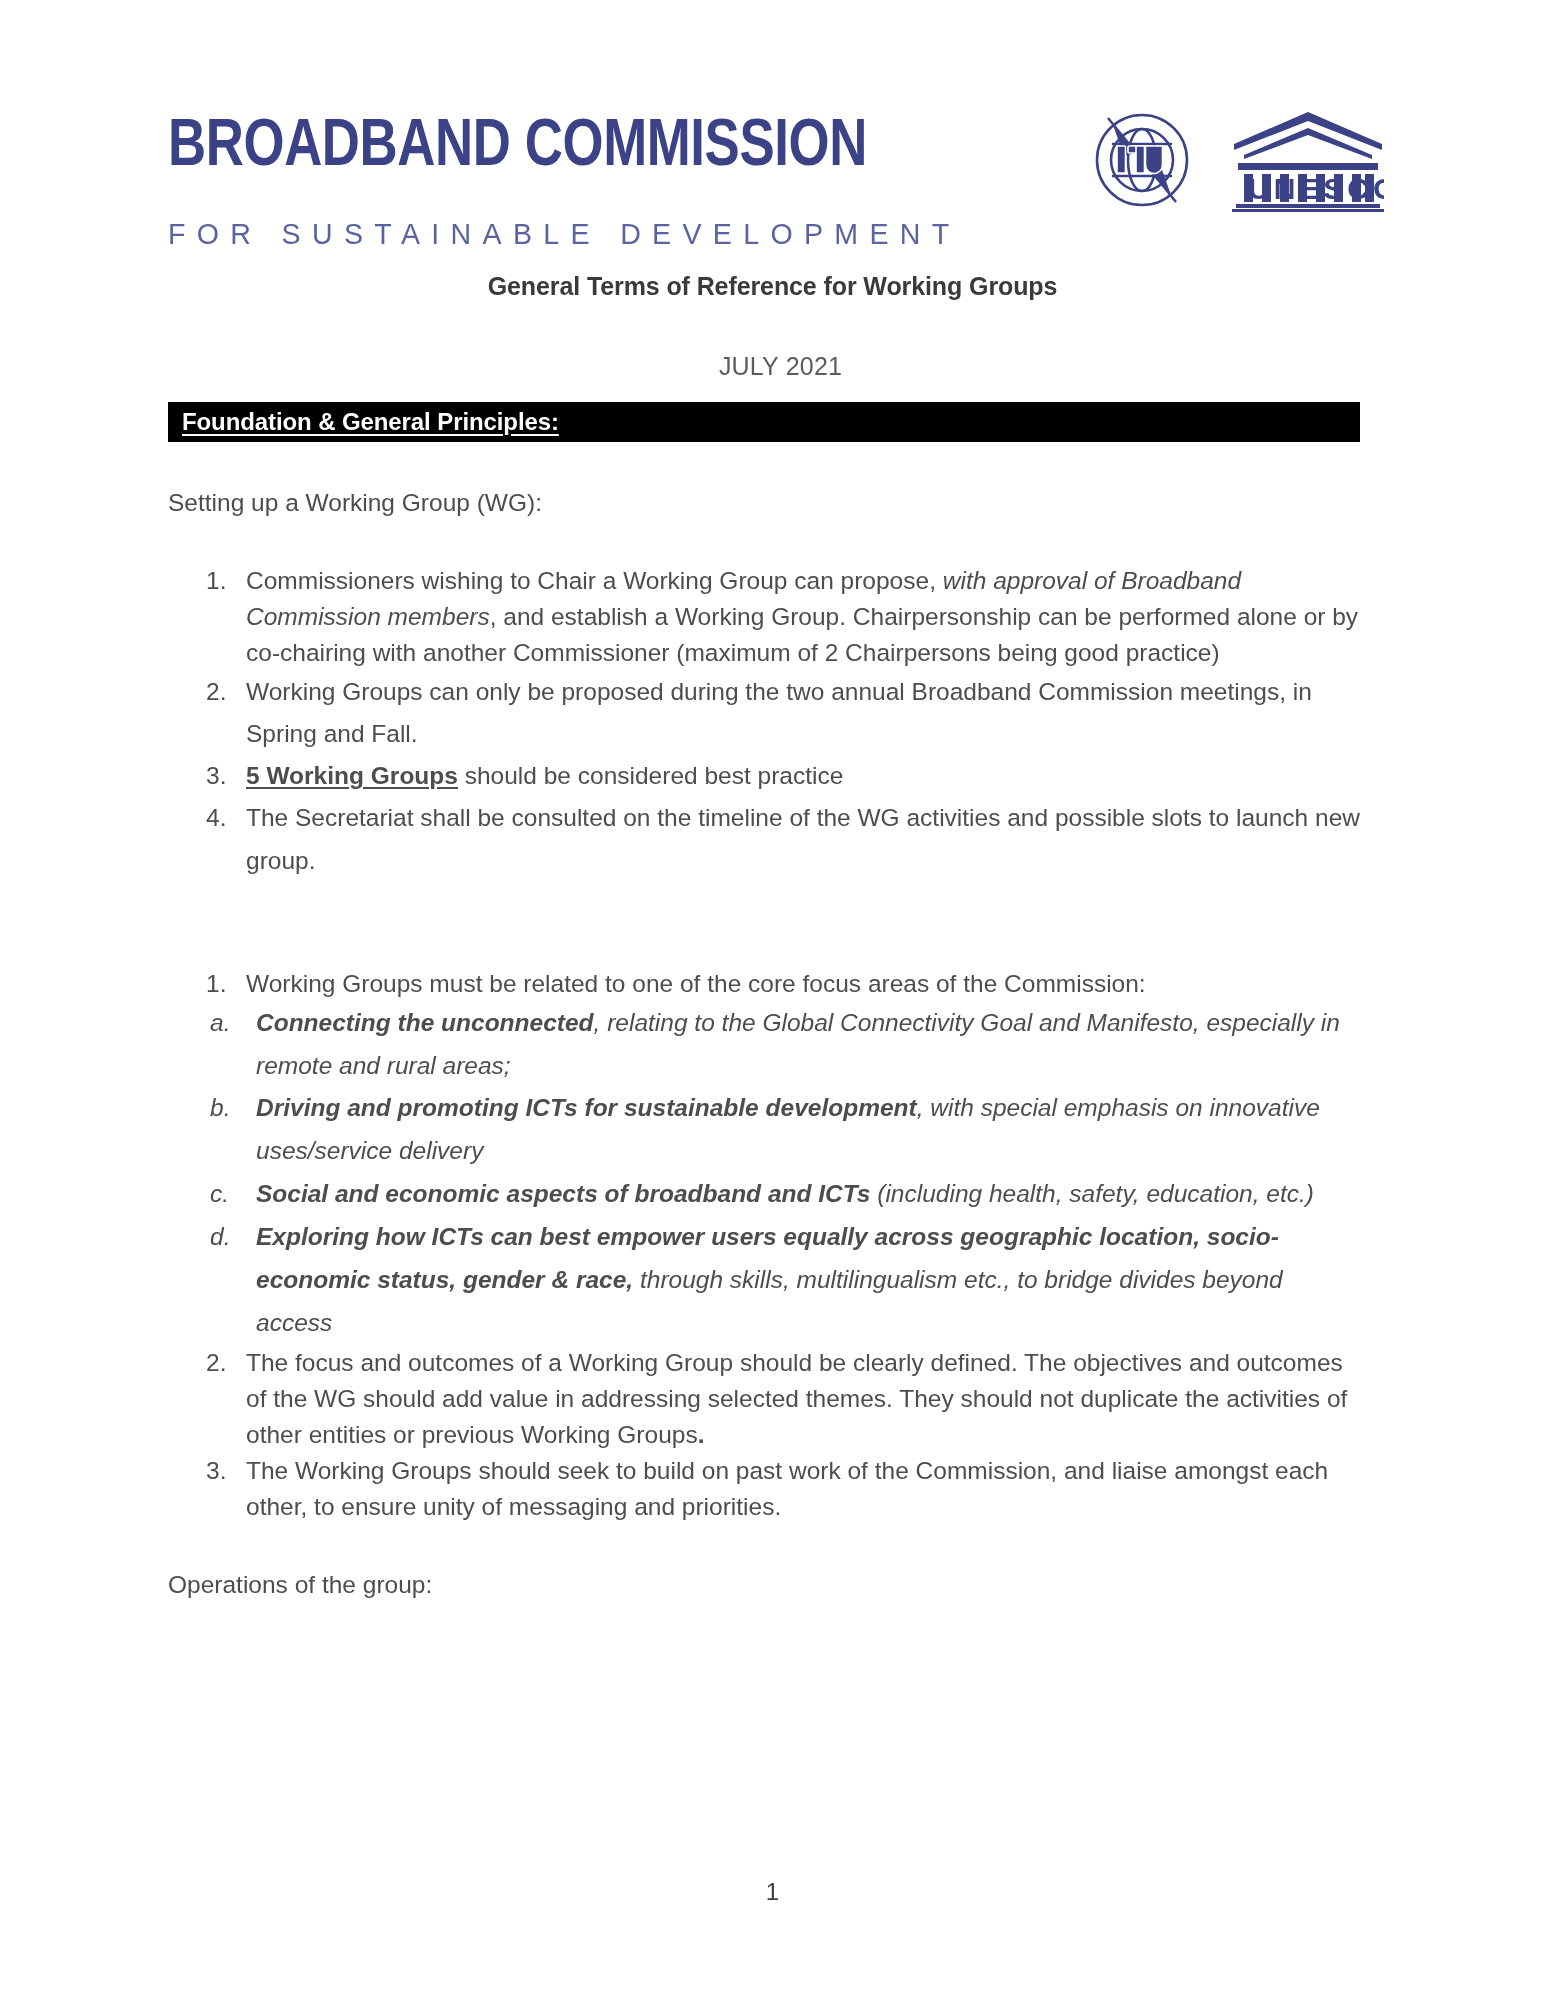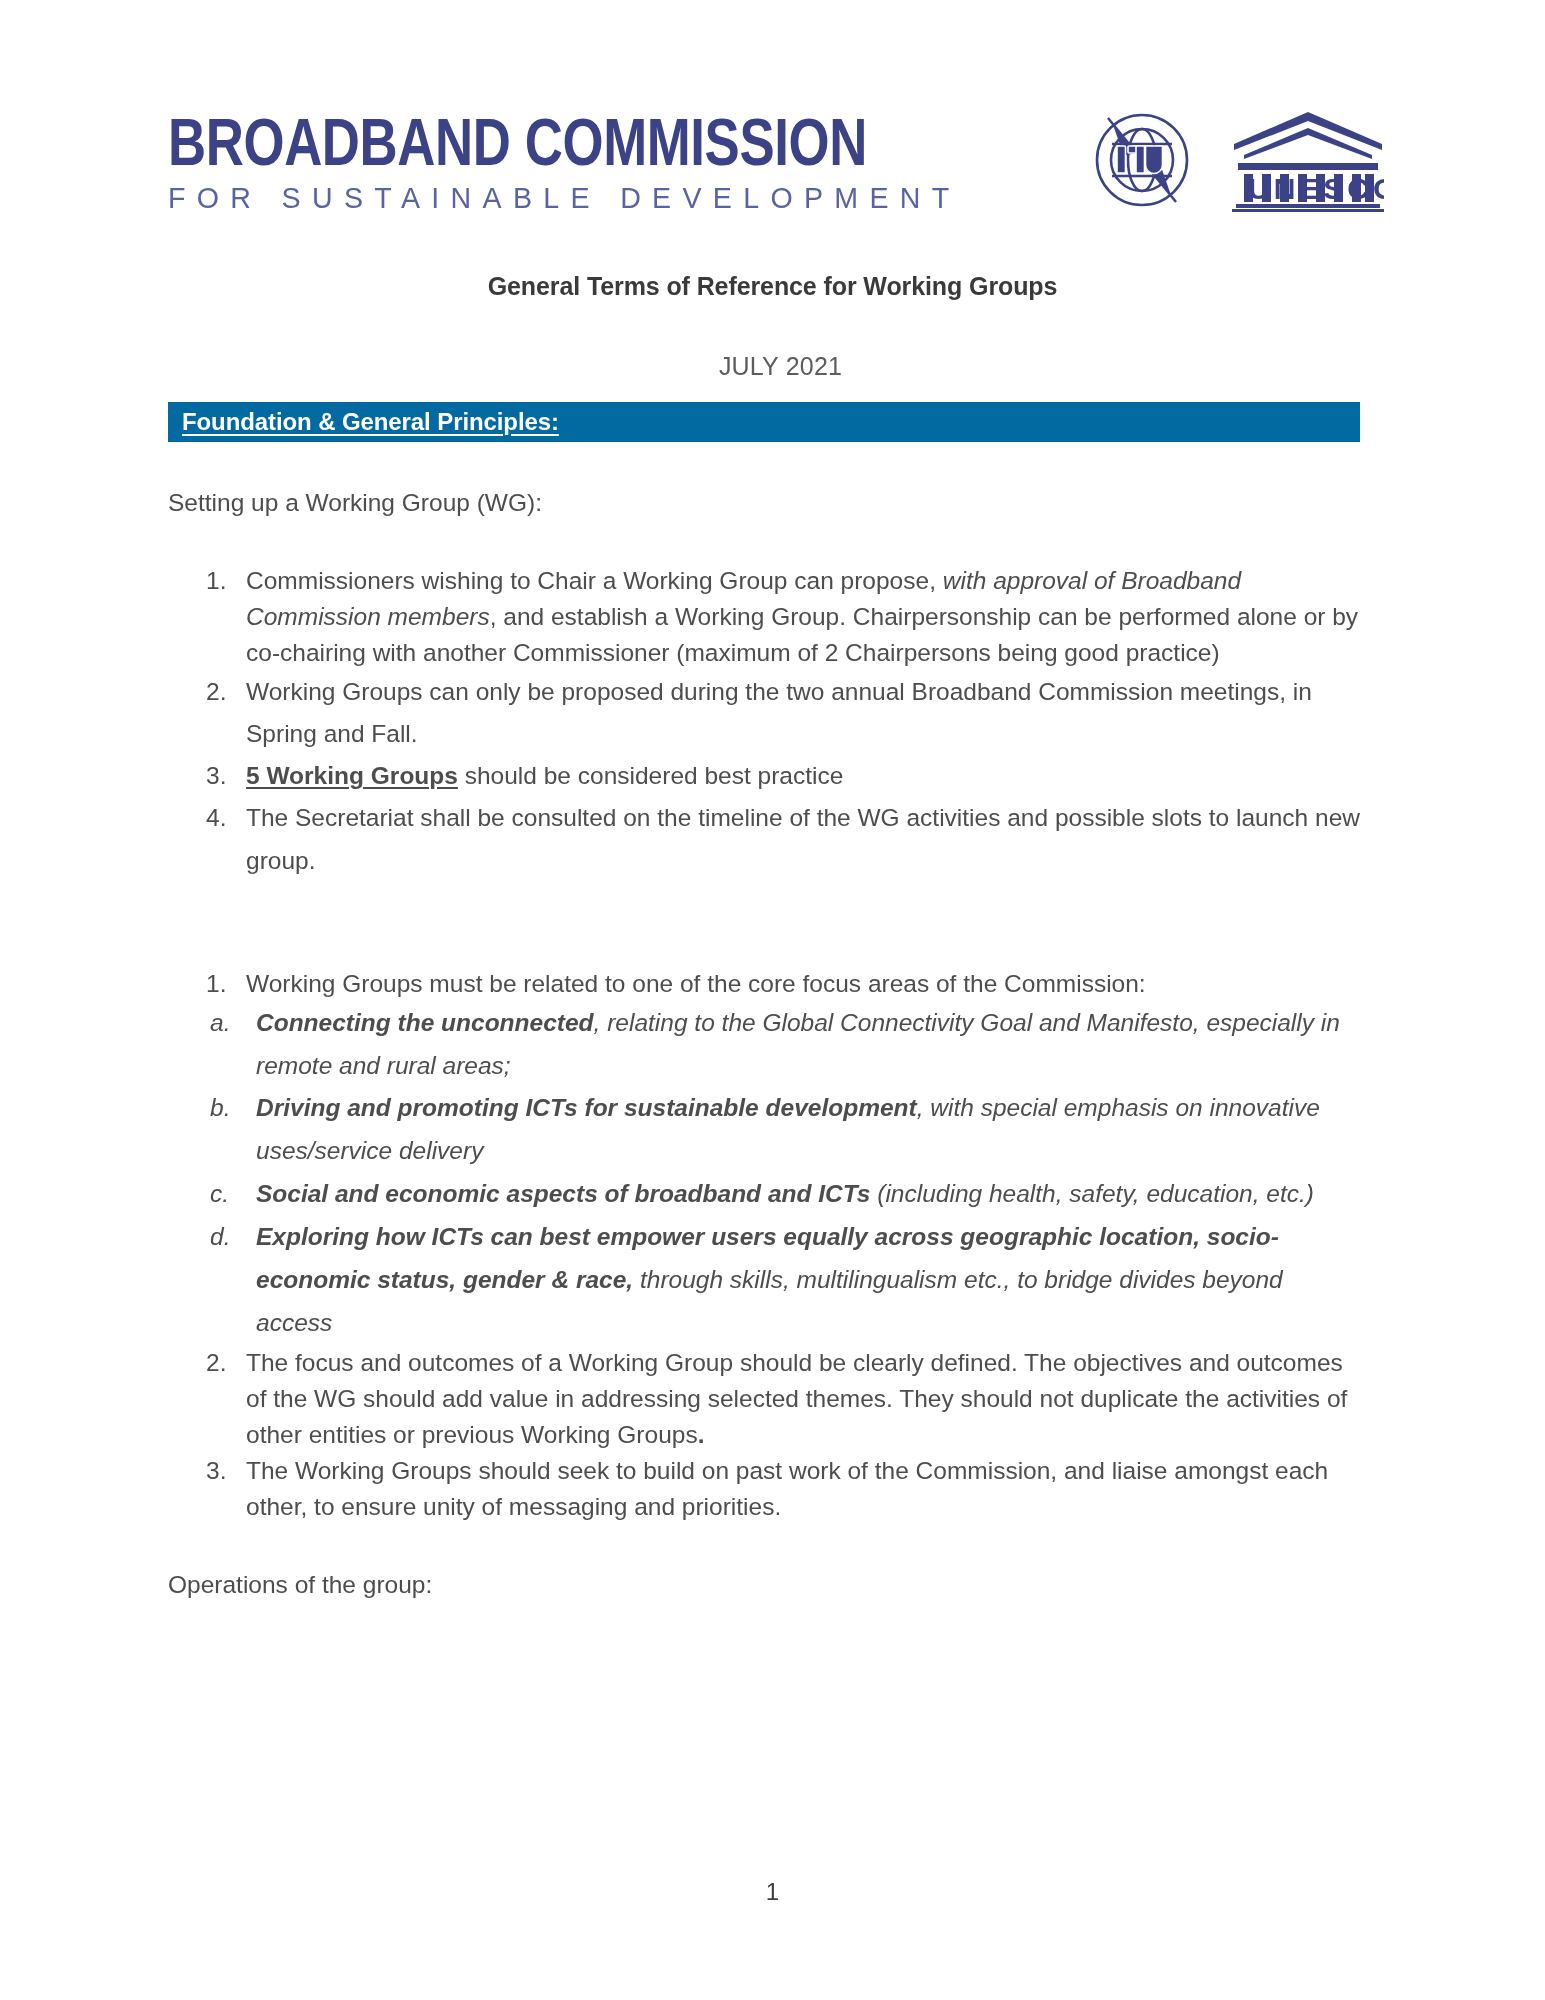--- a/index.html
+++ b/index.html
@@ -31,20 +31,21 @@
     height: 150px;
     display: flex;
     align-items: flex-start;
     justify-content: flex-start;
   }
   .brand {
     display: flex;
     flex-direction: column;
     align-items: flex-start;
     padding-top: 14px;
+    gap: 36px;
   }
   .brand-main {
     font-family: "Liberation Sans", sans-serif;
     font-weight: 700;
     font-size: 66px;
     line-height: 0.98;
     letter-spacing: -0.5px;
     color: #3b4285;
     transform: scaleX(0.80);
     transform-origin: left center;
@@ -244,21 +245,21 @@
           <text x="16" y="91">UNESCO</text>
         </g>
       </svg>
     </div>
 
   </div>
 
   <div class="doc-title">General Terms of Reference for Working Groups</div>
   <div class="doc-date">JULY 2021</div>
 
-  <div class="section-bar" style="background: #0369a1;">
+  <div class="section-bar" style="background: #000000;">
     <span class="section-bar-label">Foundation &amp; General Principles:</span>
   </div>
 
   <div class="content">
 
     <p class="para">Setting up a Working Group (WG):</p>
 
     <div class="spacer-lg"></div>
 
     <ol class="num">

